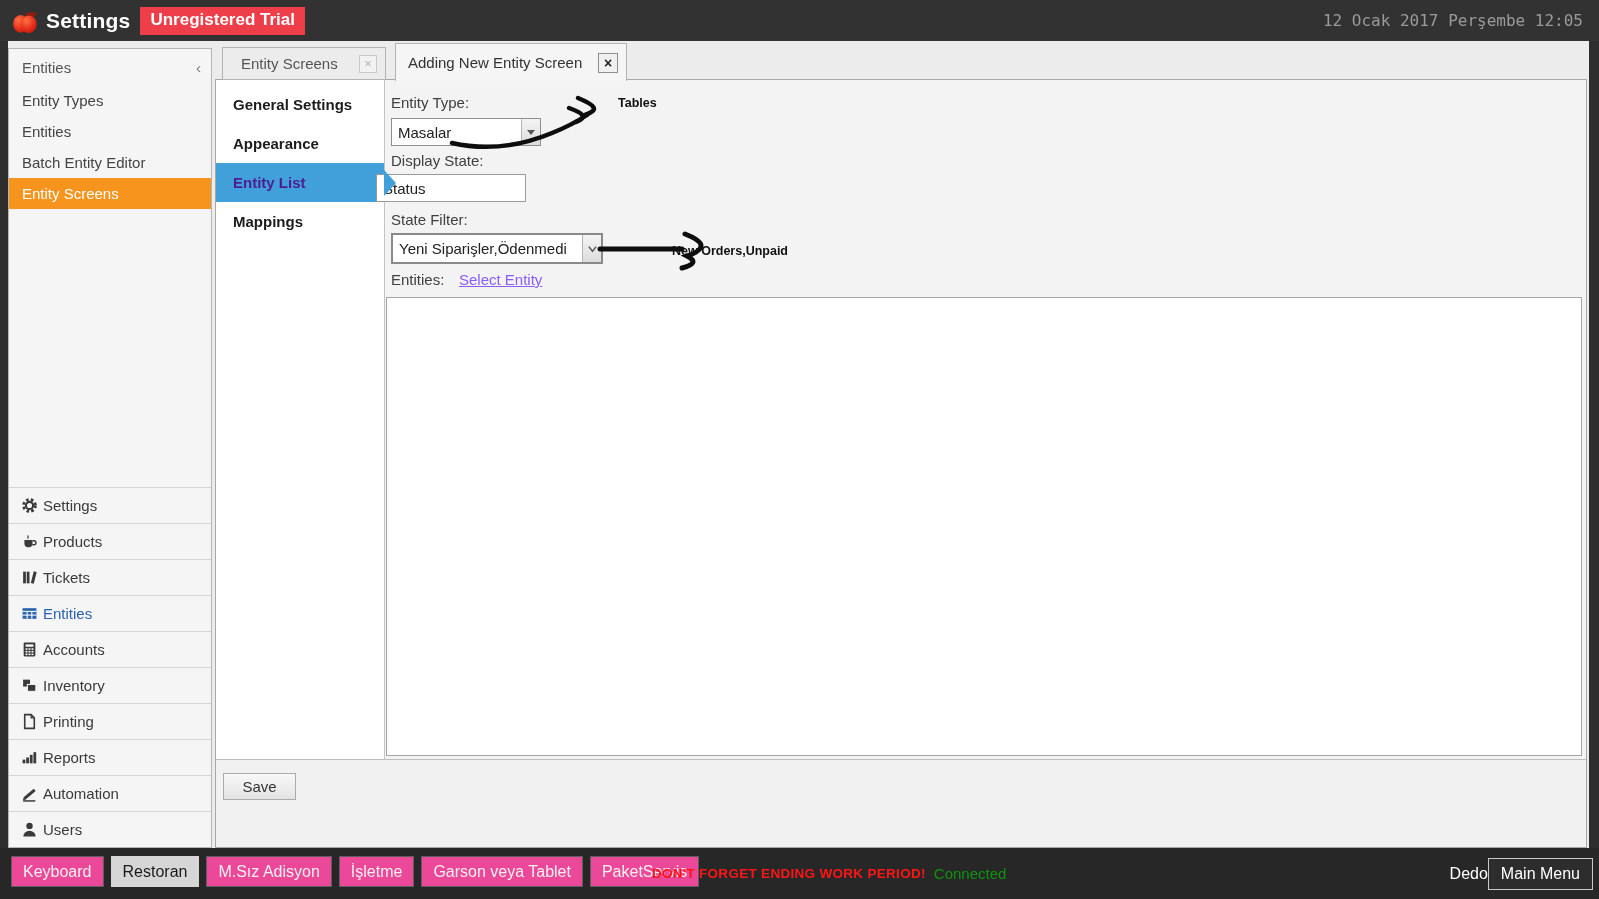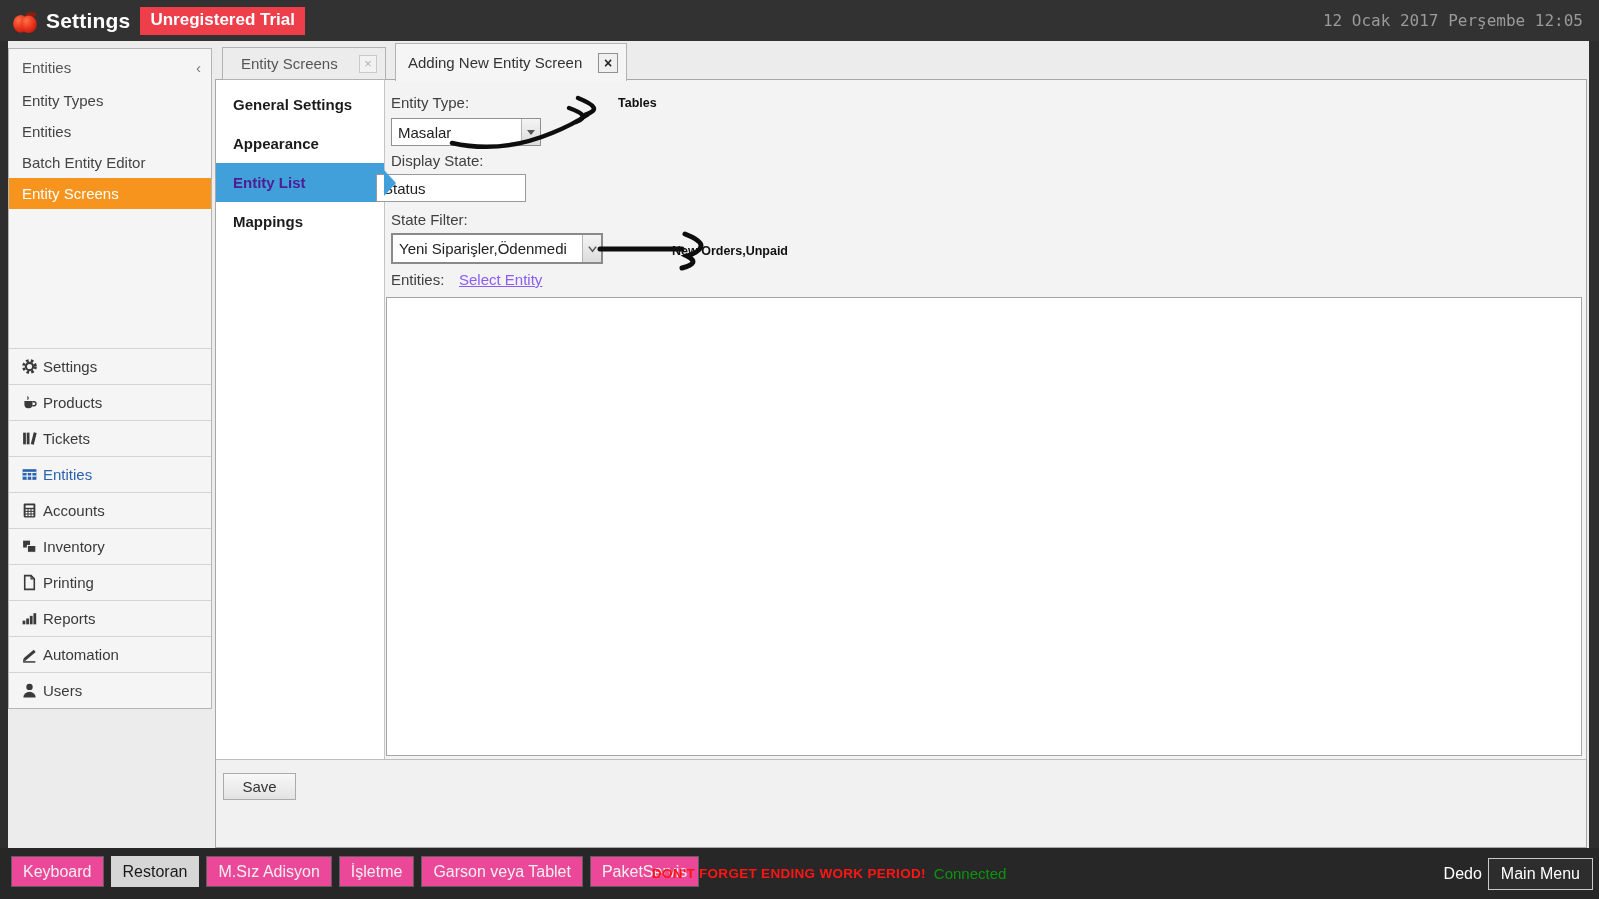--- a/index.html
+++ b/index.html
@@ -11,21 +11,21 @@
   .topbar{position:absolute;left:0;top:0;width:1599px;height:41px;background:#323232;display:flex;align-items:center;}
   .logo{margin-left:10px;}
   .appname{color:#fff;font-size:21px;font-weight:bold;margin-left:6px;letter-spacing:.2px;}
   .badge{margin-left:10px;background:#ee3e49;color:#fff;font-size:17px;font-weight:bold;padding:3px 10px 5px 10px;}
   .datetime{position:absolute;right:16px;top:11px;color:#9a9a9a;font-size:16px;font-family:"DejaVu Sans Mono",monospace;}
 
   
   .appbg{position:absolute;left:8px;top:41px;width:1581px;height:807px;background:#ececec;}
 
   
-  .sidebar{position:absolute;left:8px;top:48px;width:204px;height:661px;background:#f5f5f5;
+  .sidebar{position:absolute;left:8px;top:48px;width:204px;height:800px;background:#f5f5f5;
            border:1px solid #b5b5b5;box-sizing:border-box;}
   .side-header{height:36px;display:flex;align-items:center;padding:0 10px 0 13px;color:#555;font-size:15px;}
   .side-header .htitle{flex:1;}
   .collapse{color:#777;font-size:15px;cursor:default;}
   .side-item{height:31px;line-height:31px;padding-left:13px;font-size:15px;color:#444;}
   .side-item.selected{background:#f7941e;color:#fff;}
   .side-menu{position:absolute;left:0;right:0;bottom:0;}
   .menu-item{height:35px;border-top:1px solid #d4d4d4;display:flex;align-items:center;padding-left:12px;gap:5px;
              font-size:15px;color:#3a3a3a;}
   .menu-item.active{color:#2b64ad;}
@@ -69,21 +69,21 @@
 
   
   .bottombar{position:absolute;left:0;top:848px;width:1599px;height:51px;background:#272727;}
   .navbtns{position:absolute;left:11px;top:8px;display:flex;gap:7px;}
   .bbtn{height:31px;display:flex;align-items:center;padding:0 11px;background:#ec4899;border:1px solid #5e5e5e;
         color:#f0f0f0;font-size:16px;box-sizing:border-box;}
   .bbtn.selected{background:#d6d6d6;color:#1a1a1a;border-color:#d6d6d6;}
   .warnwrap{position:absolute;left:652px;top:0;height:51px;display:flex;align-items:center;gap:8px;}
   .warn{color:#ff1515;font-size:13.5px;font-weight:bold;letter-spacing:.3px;}
   .conn{color:#0e930e;font-size:15px;}
-  .rightwrap{position:absolute;right:6px;top:0;height:51px;display:flex;align-items:center;gap:6px;}
+  .rightwrap{position:absolute;right:6px;top:0;height:51px;display:flex;align-items:center;gap:0;}
   .dedo{color:#fff;font-size:16px;}
   .mainmenu{height:32px;display:flex;align-items:center;padding:0 12px;background:#2d2d2d;border:1px solid #c9c9c9;
             color:#fff;font-size:16px;box-sizing:border-box;}
 </style>
 </head>
 <body>
 
 <div id="stage">
 
   <div class="topbar">

